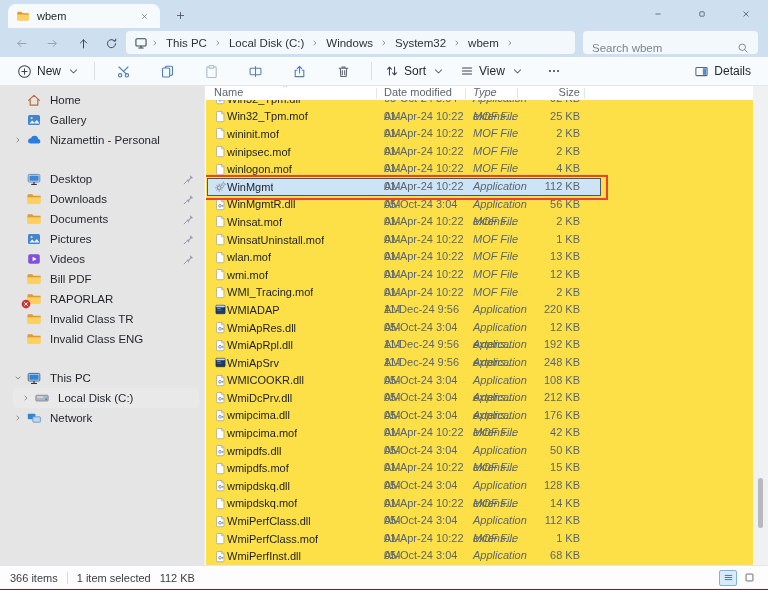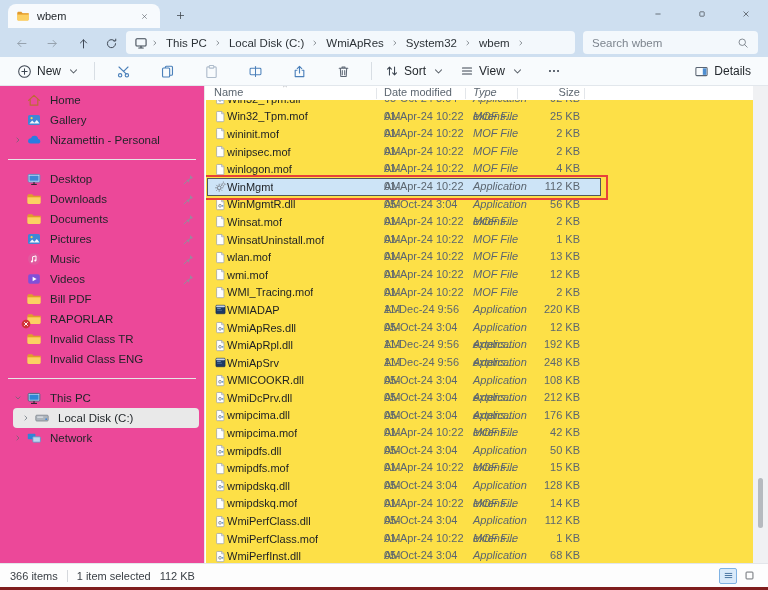--- a/index.html
+++ b/index.html
@@ -1,18 +1,18 @@
 <!DOCTYPE html>
 <html><head>
 <meta charset="utf-8">
 <style>
   html,body{margin:0;padding:0;background:#e9e9e9;}
   #win{width:768px;height:590px;position:relative;overflow:hidden;background:#fff;
        font-family:"Liberation Sans",sans-serif;-webkit-font-smoothing:antialiased;
-       border-bottom:3px solid #7f1d1d;box-sizing:border-box;}
+       border-bottom:1px solid #7f1d1d;box-sizing:border-box;}
   svg{display:block;}
   .ic{display:inline-flex;align-items:center;justify-content:center;}
   .ic svg{width:100%;height:100%;}
 
   
   .tabstrip{position:absolute;top:0;left:0;right:0;height:28px;background:#cedff0;}
   .tab{position:absolute;left:8px;top:4px;width:152px;height:24px;background:#f7fafd;
        border-radius:8px 8px 0 0;display:flex;align-items:center;padding:0 8px;box-sizing:border-box;}
   .tab .fico{width:14px;height:14px;margin-right:7px;}
   .tab-title{font-size:11px;color:#24292e;flex:1;white-space:nowrap;overflow:hidden;}
@@ -32,38 +32,38 @@
   .nb-fwd{left:41px;color:#94a0ac;}
   .nb-up{left:72px;color:#3b4450;}
   .nb-refresh{left:100px;color:#3b4450;}
   .crumbbar{position:absolute;left:126px;top:3px;width:449px;height:23px;background:#f3f8fc;
             border-radius:4px;display:flex;align-items:center;padding:0 8px;box-sizing:border-box;
             font-size:11.5px;color:#2c3237;}
   .crumb-dev{width:14px;height:14px;color:#3b4450;margin-right:2px;}
   .crumb{padding:0 6px;white-space:nowrap;}
   .crumb-chev{width:10px;height:10px;color:#5d646c;}
   .searchbox{position:absolute;left:583px;top:3px;width:175px;height:23px;background:#f3f8fc;
-             border-radius:4px;display:flex;align-items:center;padding:0 9px;box-sizing:border-box;
+             border-radius:4px;display:flex;align-items:flex-end;padding:0 9px;box-sizing:border-box;
              font-size:11.5px;color:#7d858e;}
   .searchbox .ph{flex:1;white-space:nowrap;overflow:hidden;}
   .search-ic{width:12px;height:12px;color:#6f777f;}
 
   
   .toolbar{position:absolute;top:57px;left:0;right:0;height:29px;background:#f8fbfd;
            border-bottom:1px solid #e2e7ec;display:flex;align-items:center;padding:0 10px;box-sizing:border-box;}
   .tbtn{display:flex;align-items:center;gap:5px;height:24px;padding:0 7px;font-size:12px;color:#24292e;border-radius:4px;}
   .tbtn .ic{width:15px;height:15px;}
   .tb-chev{width:9px;height:9px;color:#5d646c;}
   .tb-sep{width:1px;height:18px;background:#d8dee4;margin:0 6px;}
   .ic-only{width:30px;justify-content:center;}
   .c-blue{color:#4b80ba;} .c-dim{color:#aebccb;} .c-dark{color:#3b4450;} .c-mid{color:#5a6472;}
   .tb-right{margin-left:auto;display:flex;align-items:center;}
 
   
-  .sidebar{position:absolute;top:86px;left:0;width:205px;bottom:24px;background:#ec4899;
+  .sidebar{position:absolute;top:86px;left:0;width:205px;bottom:24px;background:#e5e5e5;
            border-right:1px solid #e8e8e8;padding-top:4px;box-sizing:border-box;overflow:hidden;
            font-size:11.5px;color:#1f2428;}
   .sb-item{height:20px;display:flex;align-items:center;margin:0 5px;padding:0 4px;border-radius:4px;position:relative;}
   .sb-item.selected{background:#e9e9e9;}
   .sb-item.indent1{margin-left:13px;}
   .sb-chev{width:17px;height:10px;color:#5f6771;display:flex;align-items:center;justify-content:center;flex:0 0 17px;}
   .sb-chev svg{width:10px;height:10px;}
   .sb-ico{width:16px;height:16px;margin-right:8px;position:relative;flex:0 0 16px;}
   .sb-label{flex:1;white-space:nowrap;overflow:hidden;text-overflow:ellipsis;}
   .sb-pin{width:13px;height:13px;color:#8b939c;margin-left:4px;flex:0 0 13px;}
@@ -190,21 +190,21 @@
             <svg viewBox="0 0 16 16">
               <path d="M6.3 5l3.2 3-3.2 3" fill="none" stroke="currentColor" stroke-width="1.1" stroke-linecap="round" stroke-linejoin="round"></path>
             </svg>
           </span>
           <span class="crumb">Local Disk (C:)</span>
           <span class="ic crumb-chev">
             <svg viewBox="0 0 16 16">
               <path d="M6.3 5l3.2 3-3.2 3" fill="none" stroke="currentColor" stroke-width="1.1" stroke-linecap="round" stroke-linejoin="round"></path>
             </svg>
           </span>
-          <span class="crumb">WmiApRes</span>
+          <span class="crumb">Windows</span>
           <span class="ic crumb-chev">
             <svg viewBox="0 0 16 16">
               <path d="M6.3 5l3.2 3-3.2 3" fill="none" stroke="currentColor" stroke-width="1.1" stroke-linecap="round" stroke-linejoin="round"></path>
             </svg>
           </span>
           <span class="crumb">System32</span>
           <span class="ic crumb-chev">
             <svg viewBox="0 0 16 16">
               <path d="M6.3 5l3.2 3-3.2 3" fill="none" stroke="currentColor" stroke-width="1.1" stroke-linecap="round" stroke-linejoin="round"></path>
             </svg>
@@ -434,38 +434,20 @@
         <div class="sb-item">
     <span class="sb-chev ic"></span>
     <span class="sb-ico ic">
             <svg viewBox="0 0 16 16">
               <rect x="2" y="3" width="12" height="10" rx="1.6" fill="#3f86d6"></rect>
               <circle cx="5.6" cy="6.2" r="1.1" fill="#ffd34d"></circle>
               <path d="M3.4 11.6l2.8-3 2.2 2.2 2.4-2.8 2.8 3.6z" fill="#fff" opacity="0.92"></path>
             </svg>
           </span>
     <span class="sb-label">Pictures</span>
-    <span class="sb-pin ic">
-            <svg viewBox="0 0 16 16">
-              <path d="M9.8 2.4l3.8 3.8-2.7 1-1.8 1.8-.5 3-3.4-3.4 3-.5 1.8-1.8z" fill="currentColor" opacity="0.85"></path>
-              <path d="M5.4 10.6L2.6 13.4" fill="none" stroke="currentColor" stroke-width="1.2" stroke-linecap="round" stroke-linejoin="round"></path>
-            </svg>
-          </span>
-  </div>
-        <div class="sb-item">
-    <span class="sb-chev ic"></span>
-    <span class="sb-ico ic">
-            <svg viewBox="0 0 16 16">
-              <circle cx="8" cy="8" r="6" fill="#e2599e"></circle>
-              <path d="M6.6 10.4V5.8l3.4-.9v4.6" fill="none" stroke="#fff" stroke-width="1"></path>
-              <circle cx="5.9" cy="10.5" r="1" fill="#fff"></circle>
-              <circle cx="9.3" cy="9.6" r="1" fill="#fff"></circle>
-            </svg>
-          </span>
-    <span class="sb-label">Music</span>
     <span class="sb-pin ic">
             <svg viewBox="0 0 16 16">
               <path d="M9.8 2.4l3.8 3.8-2.7 1-1.8 1.8-.5 3-3.4-3.4 3-.5 1.8-1.8z" fill="currentColor" opacity="0.85"></path>
               <path d="M5.4 10.6L2.6 13.4" fill="none" stroke="currentColor" stroke-width="1.2" stroke-linecap="round" stroke-linejoin="round"></path>
             </svg>
           </span>
   </div>
         <div class="sb-item">
     <span class="sb-chev ic"></span>
     <span class="sb-ico ic">

